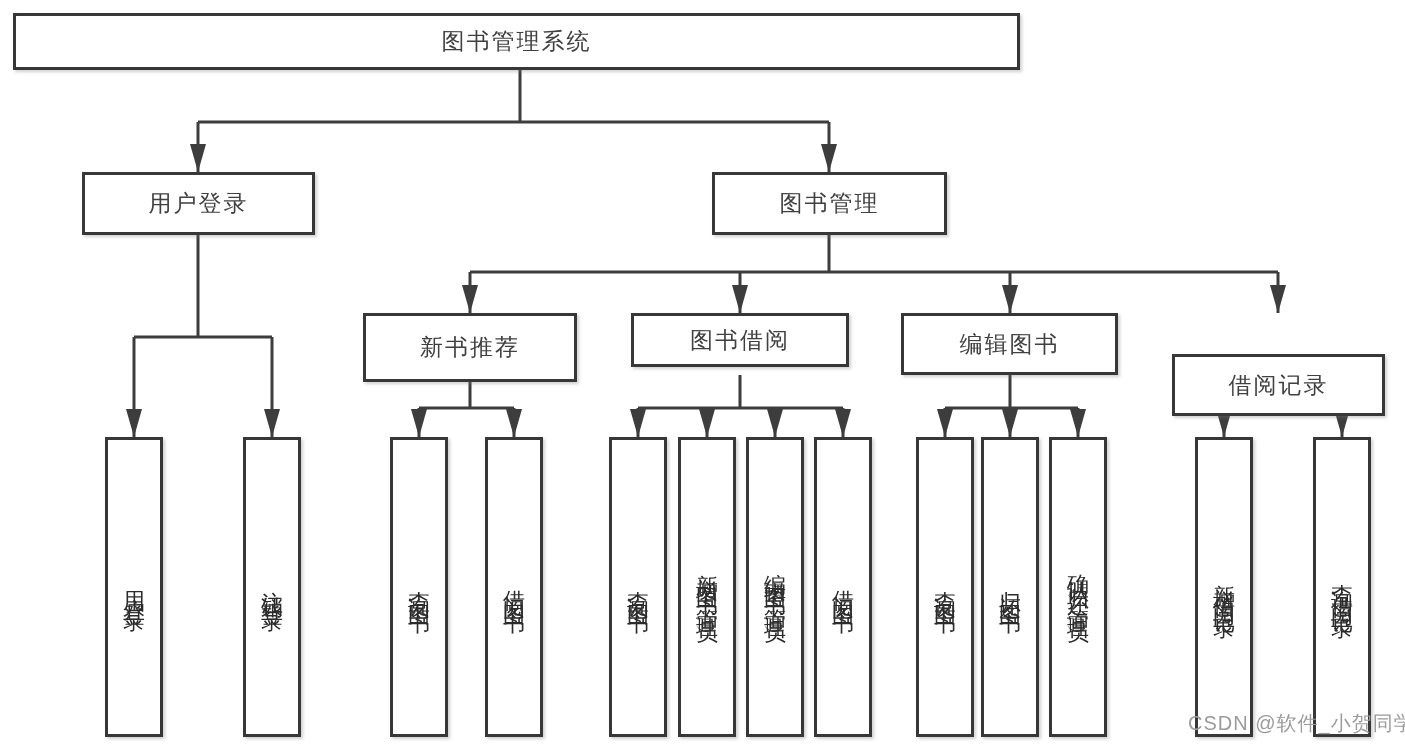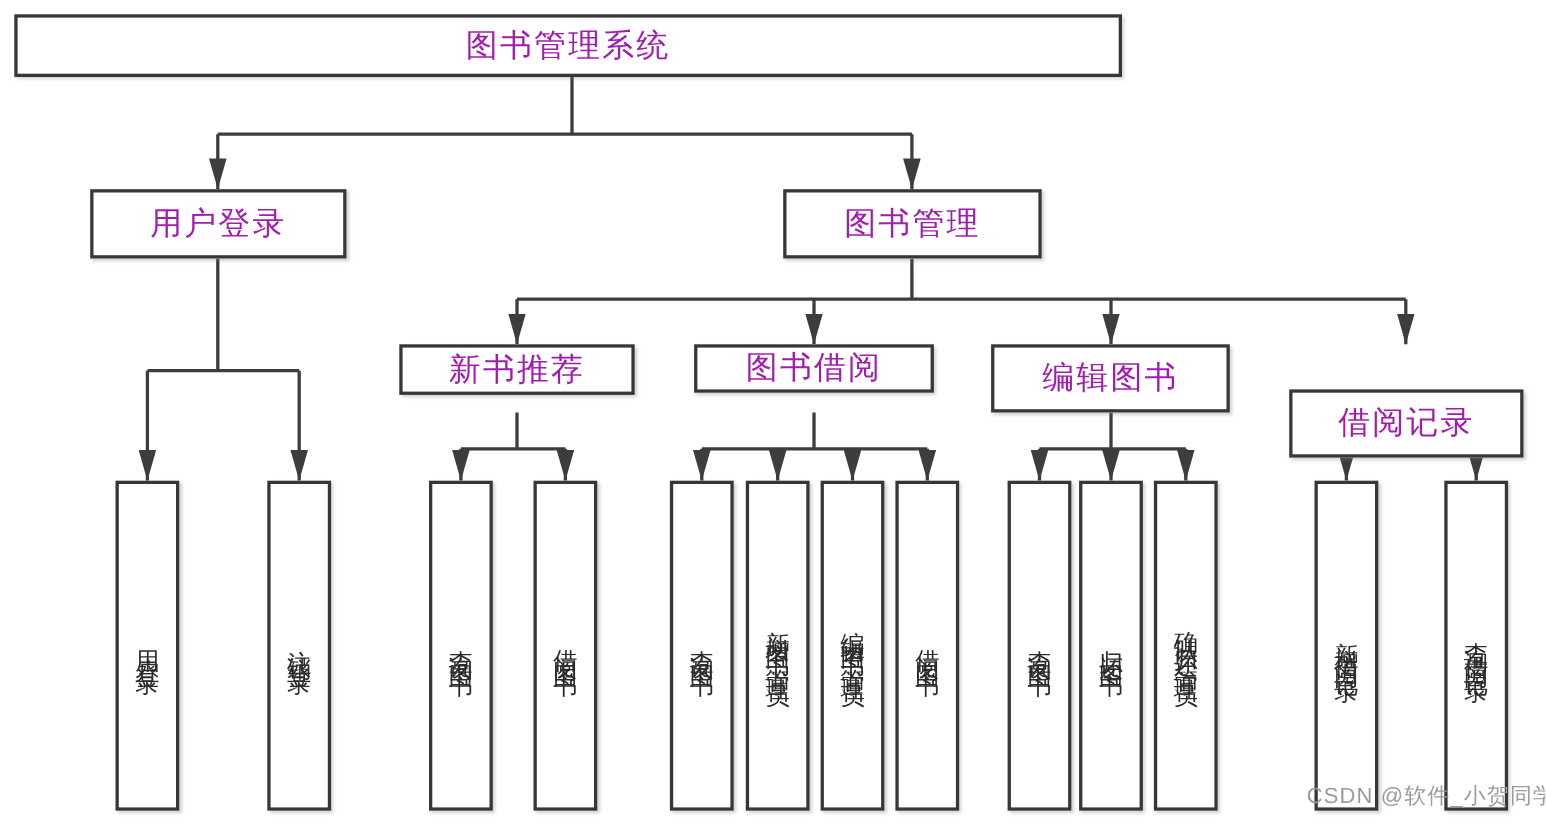--- a/index.html
+++ b/index.html
@@ -25,23 +25,23 @@
   .hbox {
     position: absolute;
     z-index: 2;
     box-sizing: border-box;
     border: 3px solid #373737;
     background: #ffffff;
     box-shadow: 2px 2px 3px rgba(120,120,120,0.35);
     display: flex;
     align-items: center;
     justify-content: center;
-    font-size: 29px;
+    font-size: 23px;
     letter-spacing: 2px;
-    color: #a21caf;
+    color: #404040;
     white-space: nowrap;
     text-align: right;
   }
   .leaf {
     position: absolute;
     z-index: 2;
     top: 437px;
     width: 58px;
     height: 300px;
     box-sizing: border-box;
@@ -119,24 +119,24 @@
     <span>图书管理系统</span>
   </div>
 
   <div class="hbox" style="left:82px; top:172px; width:233px; height:63px;">
     <span>用户登录</span>
   </div>
   <div class="hbox" style="left:712px; top:172px; width:235px; height:63px;">
     <span>图书管理</span>
   </div>
 
-  <div class="hbox" style="left:363px; top:313px; width:214px; height:46px;">
+  <div class="hbox" style="left:363px; top:313px; width:214px; height:69px;">
     <span>新书推荐</span>
   </div>
-  <div class="hbox" style="left:631px; top:313px; width:218px; height:44px;">
+  <div class="hbox" style="left:631px; top:313px; width:218px; height:54px;">
     <span>图书借阅</span>
   </div>
   <div class="hbox" style="left:901px; top:313px; width:217px; height:62px;">
     <span>编辑图书</span>
   </div>
   <div class="hbox" style="left:1172px; top:313px; width:213px; height:62px;margin-top:41px;">
     <span>借阅记录</span>
   </div>
 
   <div class="leaf" style="left:105px;">

